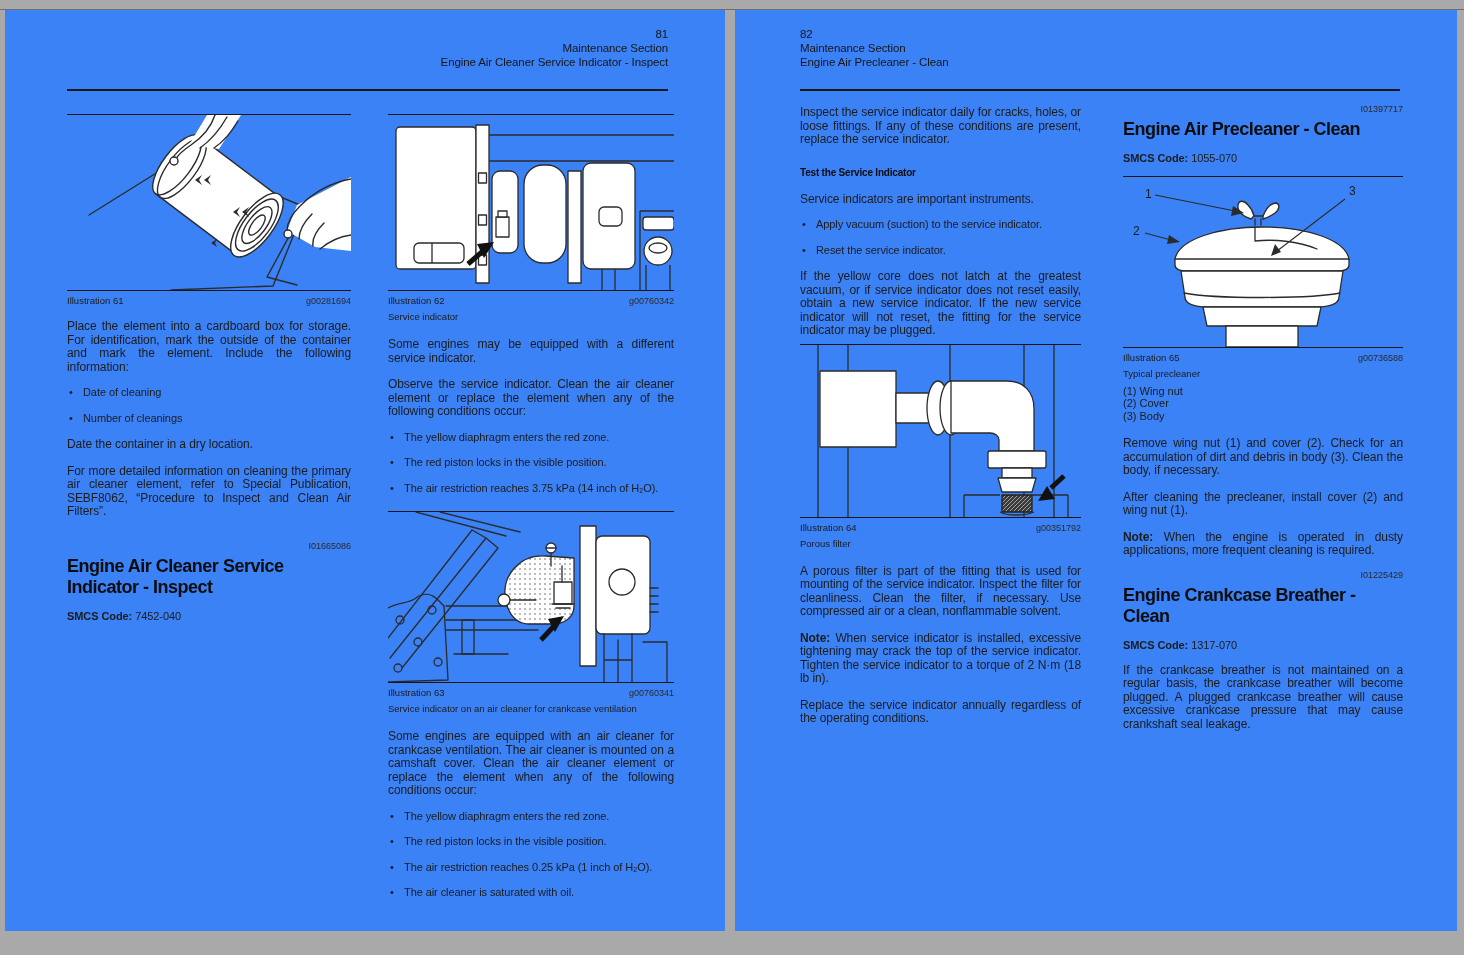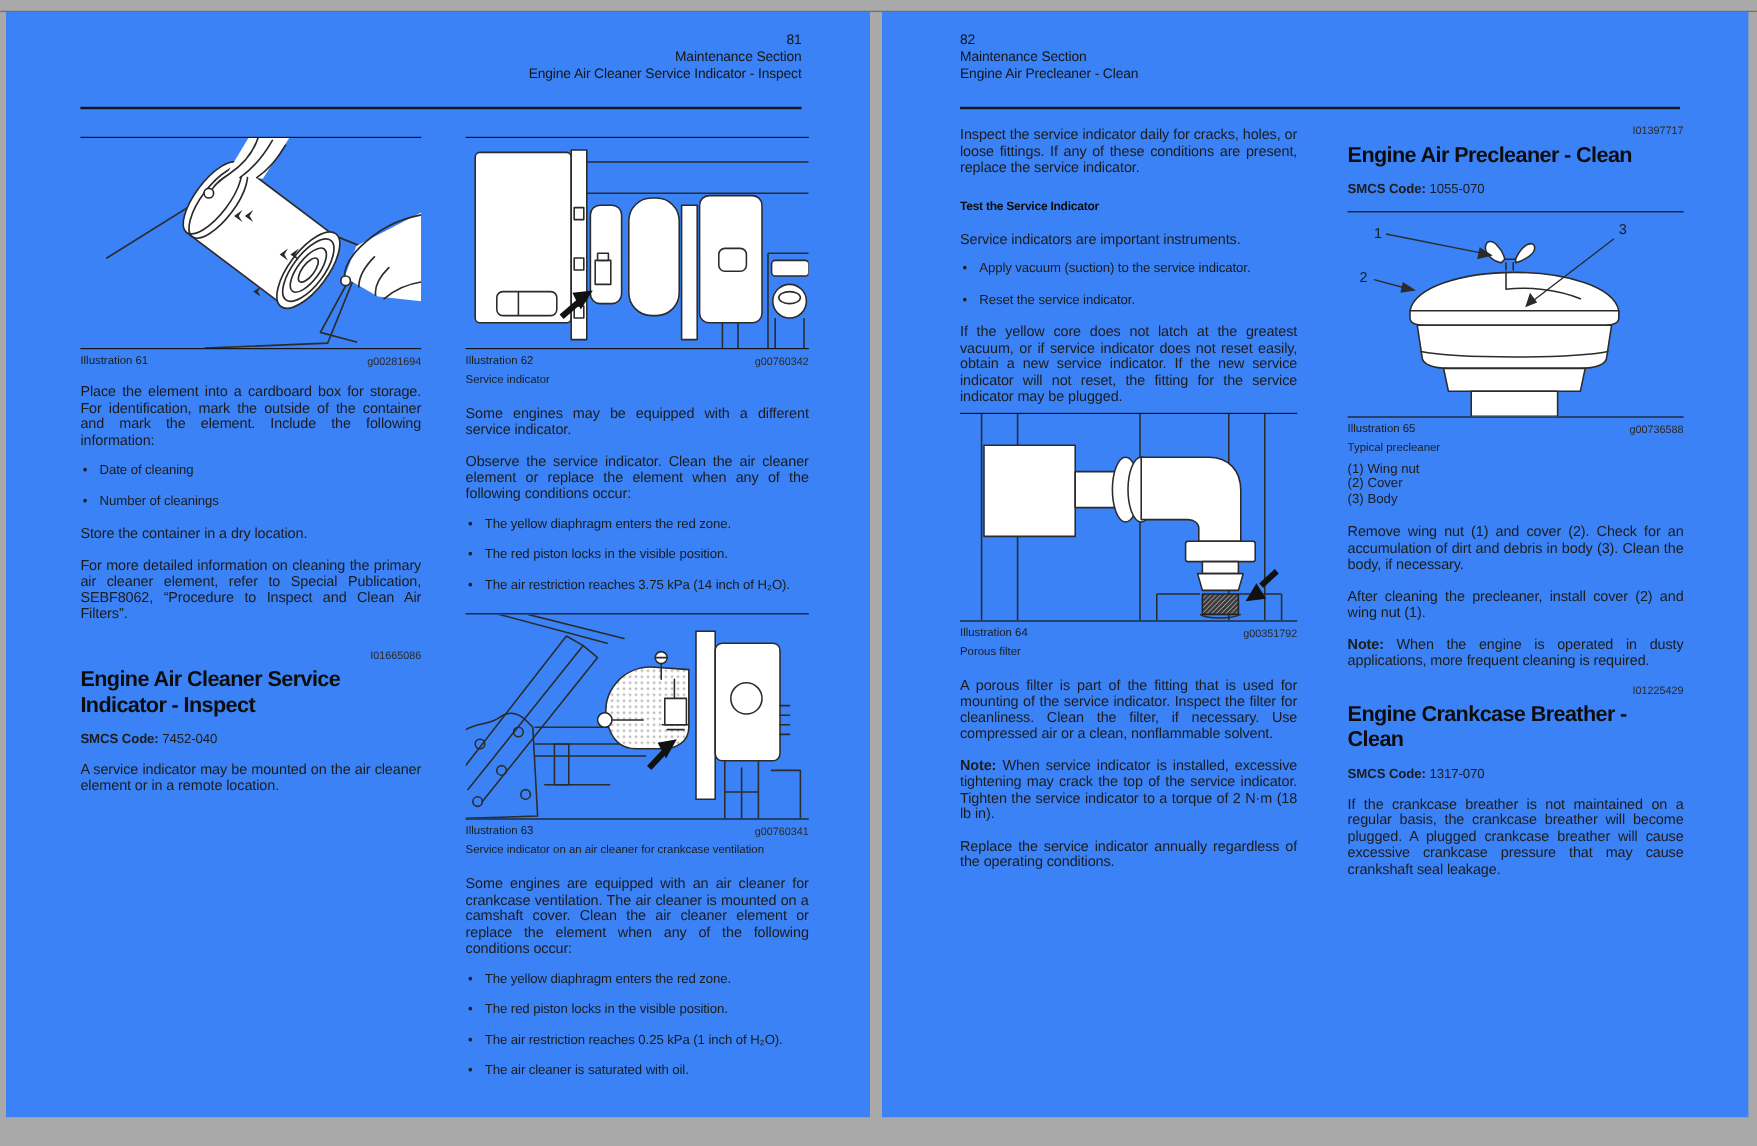--- a/index.html
+++ b/index.html
@@ -104,26 +104,25 @@
     </div>
     <p>Place the element into a cardboard box for storage. For identification, mark the outside of the container and mark the element. Include the following information:</p>
     <div class="bullet">
         <span class="dot"></span>
         <span class="btxt">Date of cleaning</span>
       </div>
     <div class="bullet">
         <span class="dot"></span>
         <span class="btxt">Number of cleanings</span>
       </div>
-    <p>Store the container in a dry location.</p>
+    <p>Date the container in a dry location.</p>
     <p>For more detailed information on cleaning the primary air cleaner element, refer to Special Publication, SEBF8062, “Procedure to Inspect and Clean Air Filters”.</p>
     <div class="docid gap">I01665086</div>
     <h1>Engine Air Cleaner Service Indicator - Inspect</h1>
     <div class="smcs"><b>SMCS Code:</b> <span>7452-040</span></div>
-    <p>A service indicator may be mounted on the air cleaner element or in a remote location.</p>
   </div>
 
   <div class="col" style="left:383px;top:104px;width:286px">
     <div class="fig">
       <div class="art" style="height:175px">
         <svg viewBox="0 0 286 175" preserveAspectRatio="none">
           <g fill="#ffffff" stroke="#2b2b2b" stroke-width="1.3" stroke-linejoin="round">
             <rect x="8" y="12" width="80" height="142" rx="4"></rect>
             <rect x="26" y="128" width="50" height="20" rx="5"></rect>
             <line x1="44" y1="128" x2="44" y2="148"></line>

